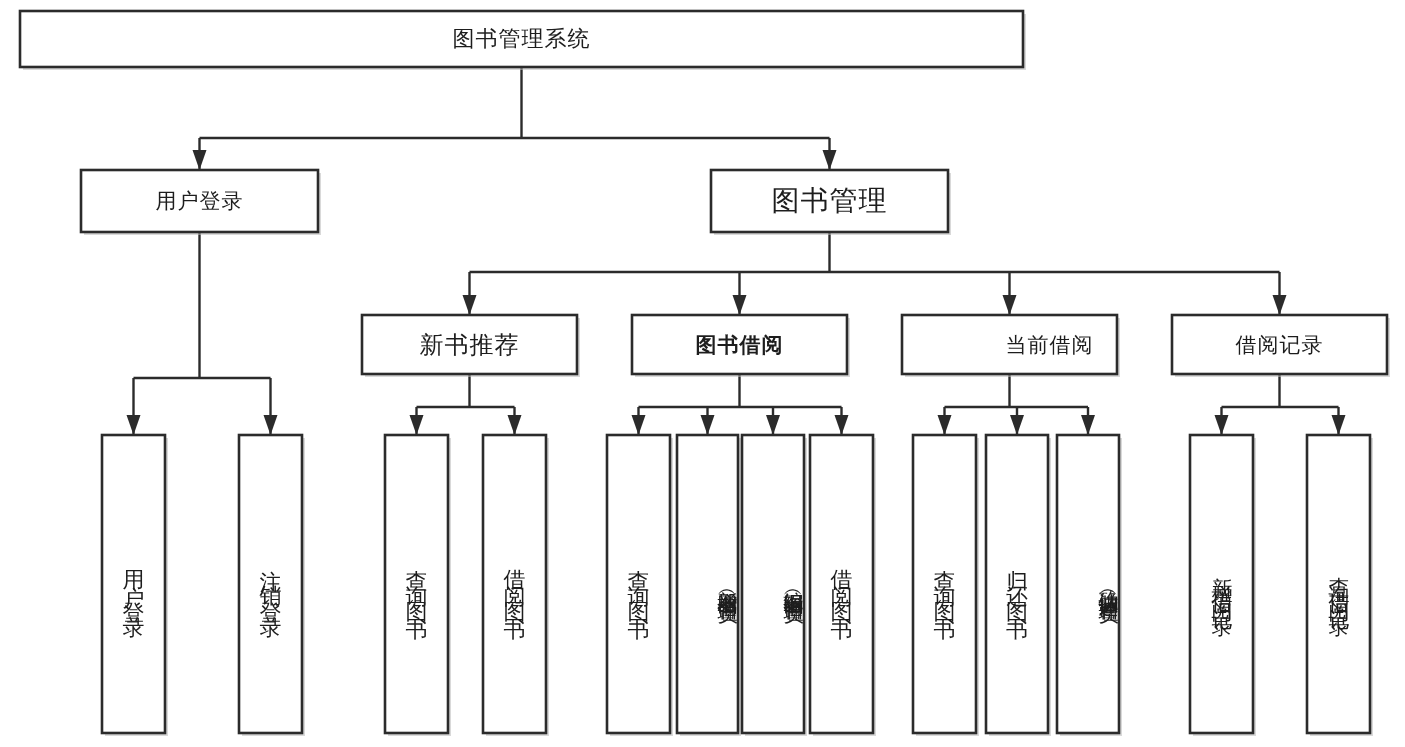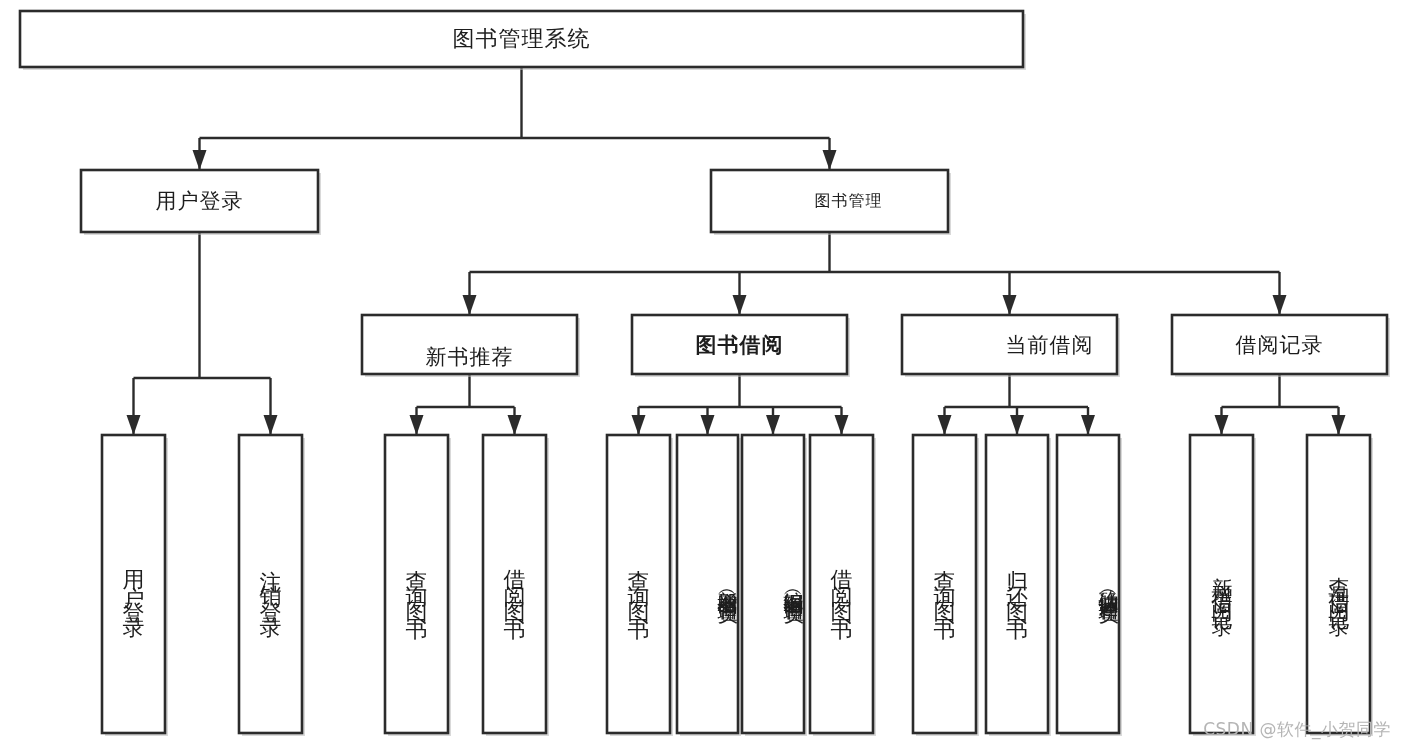--- a/index.html
+++ b/index.html
@@ -181,35 +181,34 @@
         <rect x="1193" y="438" width="63" height="298" class="node-shadow"></rect>
         <rect x="1190" y="435" width="63" height="298" class="node-box"></rect>
         <rect x="1310" y="438" width="63" height="298" class="node-shadow"></rect>
         <rect x="1307" y="435" width="63" height="298" class="node-box"></rect>
       </g>
   </svg>
 
   <div id="labels-layer">
       <div class="node-label-h" style="left: 20px; top: 11px; width: 1003px; height: 56px; font-size: 22px;">图书管理系统</div>
       <div class="node-label-h" style="left: 81px; top: 170px; width: 237px; height: 62px; font-size: 21px;">用户登录</div>
-      <div class="node-label-h" style="left: 711px; top: 170px; width: 237px; height: 62px; font-size: 16px; padding-left: 19px;">图书管理</div>
-      <div class="node-label-h" style="left: 362px; top: 315px; width: 215px; height: 59px; font-size: 21px; margin-top: 12px;">新书推荐</div>
+      <div class="node-label-h" style="left: 711px; top: 170px; width: 237px; height: 62px; font-size: 28px;">图书管理</div>
+      <div class="node-label-h" style="left: 362px; top: 315px; width: 215px; height: 59px; font-size: 24px;">新书推荐</div>
       <div class="node-label-h" style="left: 632px; top: 315px; width: 215px; height: 59px; font-size: 21px; font-weight: bold;">图书借阅</div>
       <div class="node-label-h" style="left: 902px; top: 315px; width: 215px; height: 59px; font-size: 21px; margin-left: 40px;">当前借阅</div>
       <div class="node-label-h" style="left: 1172px; top: 315px; width: 215px; height: 59px; font-size: 21px;">借阅记录</div>
       <div class="node-label-v" style="left: 102px; width: 63px; top: 445px; height: 278px; font-size: 22px; letter-spacing: 16px; align-items: center;">用户登录</div>
       <div class="node-label-v" style="left: 239px; width: 63px; top: 445px; height: 278px; font-size: 22px; letter-spacing: 16px; align-items: center;">注销登录</div>
       <div class="node-label-v" style="left: 385px; width: 63px; top: 445px; height: 278px; font-size: 22px; letter-spacing: 16px; align-items: center;">查询图书</div>
       <div class="node-label-v" style="left: 483px; width: 63px; top: 445px; height: 278px; font-size: 22px; letter-spacing: 16px; align-items: center;">借阅图书</div>
       <div class="node-label-v" style="left: 607px; width: 63px; top: 445px; height: 278px; font-size: 22px; letter-spacing: 16px; align-items: center;">查询图书</div>
       <div class="node-label-v" style="left: 677px; width: 61px; top: 445px; height: 278px; font-size: 20px; letter-spacing: 2px;">新增图书（管理员）</div>
       <div class="node-label-v" style="left: 742px; width: 62px; top: 445px; height: 278px; font-size: 20px; letter-spacing: 2px;">编辑图书（管理员）</div>
       <div class="node-label-v" style="left: 810px; width: 63px; top: 445px; height: 278px; font-size: 22px; letter-spacing: 16px; align-items: center;">借阅图书</div>
       <div class="node-label-v" style="left: 913px; width: 63px; top: 445px; height: 278px; font-size: 22px; letter-spacing: 16px; align-items: center;">查询图书</div>
       <div class="node-label-v" style="left: 986px; width: 62px; top: 445px; height: 278px; font-size: 22px; letter-spacing: 16px; align-items: center;">归还图书</div>
       <div class="node-label-v" style="left: 1057px; width: 62px; top: 445px; height: 278px; font-size: 20px; letter-spacing: 2px;">确认归还（管理员）</div>
       <div class="node-label-v" style="left: 1190px; width: 63px; top: 445px; height: 278px; font-size: 21px; letter-spacing: 8px; align-items: center;">新增借阅记录</div>
       <div class="node-label-v" style="left: 1307px; width: 63px; top: 445px; height: 278px; font-size: 21px; letter-spacing: 8px; align-items: center;">查询借阅记录</div>
     </div>
 
-  <div class="watermark">CSDN @软件_小贺同学</div>
 
 </div>
 
 </body></html>

